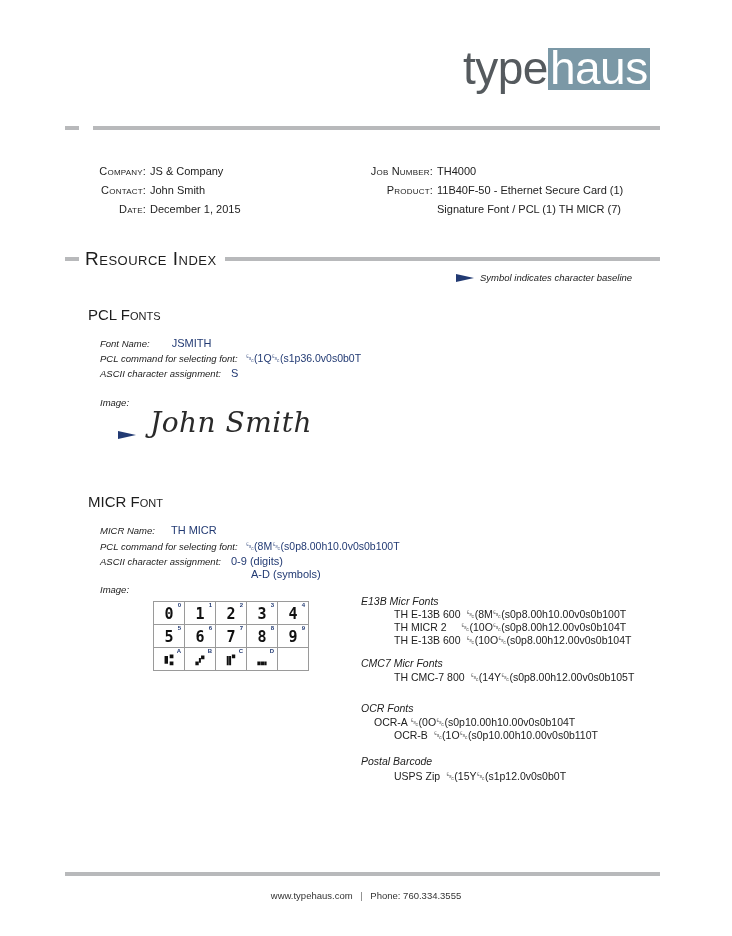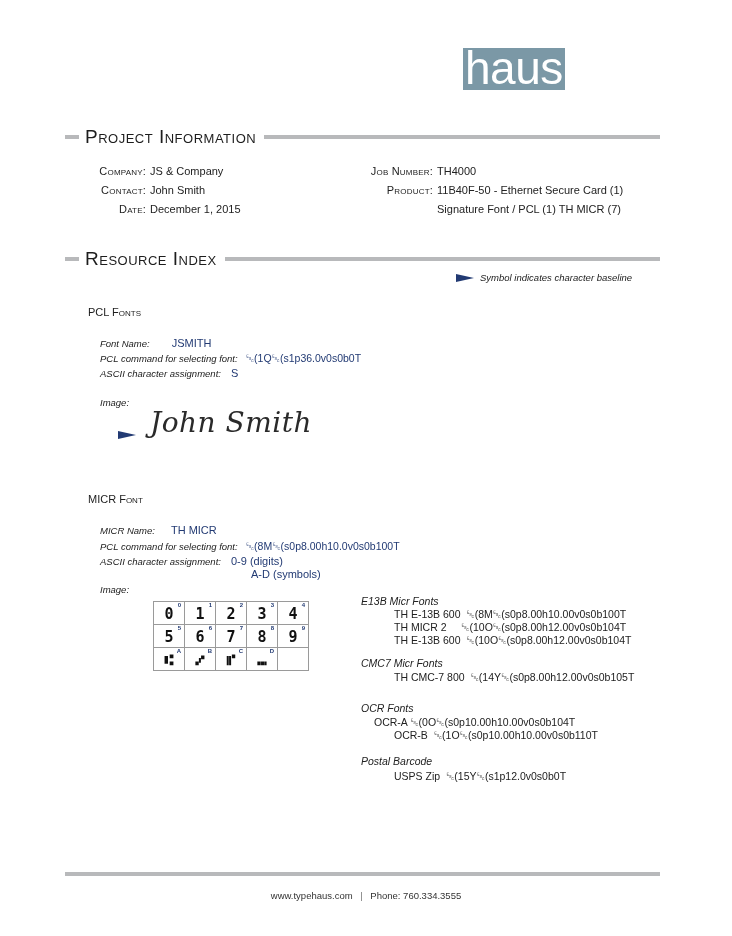--- a/index.html
+++ b/index.html
@@ -8,44 +8,44 @@
   .logo { left:463px; top:48px; height:42px; display:flex; align-items:stretch; }
   .logo .type { font-size:46px; line-height:40px; color:#555a5e; letter-spacing:-0.5px; font-family:"Liberation Sans", sans-serif; }
   .logo .haus { font-size:46px; line-height:40px; color:#fff; background:#7b98a6; padding:0 2px 0 2px; letter-spacing:-0.5px; }
   .sec-head { display:flex; align-items:center; }
   .sec-head .bar-l { width:14px; height:4px; background:#b8b9bb; margin-right:6px; }
   .sec-head .bar-r { flex:1; height:4px; background:#b8b9bb; margin-left:8px; }
   .sec-head .title { font-size:19px; color:#1d1d1d; font-variant:small-caps; letter-spacing:0.5px; }
   .lbl { font-size:11px; font-variant:small-caps; color:#222; text-align:right; width:70px; display:inline-block; letter-spacing:0.2px; }
   .val { font-size:11px; color:#222; }
   .row { position:absolute; display:flex; align-items:baseline; gap:4px; }
-  .sub-h { font-size:11px; color:#1d1d1d; font-variant:small-caps; }
+  .sub-h { font-size:15px; color:#1d1d1d; font-variant:small-caps; }
   .it { font-style:italic; font-size:9.5px; color:#222; }
   .blue { color:#223a73; font-size:11px; }
   .arrow { width:0; height:0; border-top:4px solid transparent; border-bottom:4px solid transparent; border-left:18px solid #223a73; }
   .grid { position:absolute; left:153px; top:601px; border-collapse:collapse; }
   .grid td { width:30px; height:22px; border:1px solid #9a9a9a; position:relative; padding:0; }
   .grid td .n { position:absolute; right:3px; top:0px; font-size:6px; color:#223a73; font-weight:bold; }
   .grid td .g { position:absolute; left:0; right:0; bottom:2px; text-align:center; font-family:"DejaVu Sans Mono", monospace; font-size:15px; line-height:16px; color:#111; font-weight:bold; }
   .ff-h { font-style:italic; font-size:10.5px; color:#222; }
   .ff-i { font-size:10.5px; color:#222; white-space:pre; }
   .footer-line { left:65px; top:872px; width:595px; height:4px; background:#b8b9bb; }
   .footer { left:0; width:732px; top:890px; text-align:center; font-size:9.5px; color:#333; }
   .sig { font-family:"DejaVu Serif", serif; font-style:italic; font-size:28px; color:#2a2a2a; letter-spacing:0.5px; }
 </style>
 </head>
 <body>
 
 <div class="abs logo">
+  <span class="type">type</span>
   <span class="haus">haus</span>
 </div>
 
 <div class="abs sec-head" style="left:65px; top:126px; width:595px;">
   <div class="bar-l"></div>
-  <span class="title">Project Information</span>
   <div class="bar-r"></div>
 </div>
 
 <div class="row" style="left:76px; top:165px;">
   <span class="lbl">Company:</span>
   <span class="val">JS &amp; Company</span>
 </div>
 <div class="row" style="left:76px; top:184px;">
   <span class="lbl">Contact:</span>
   <span class="val">John Smith</span>

